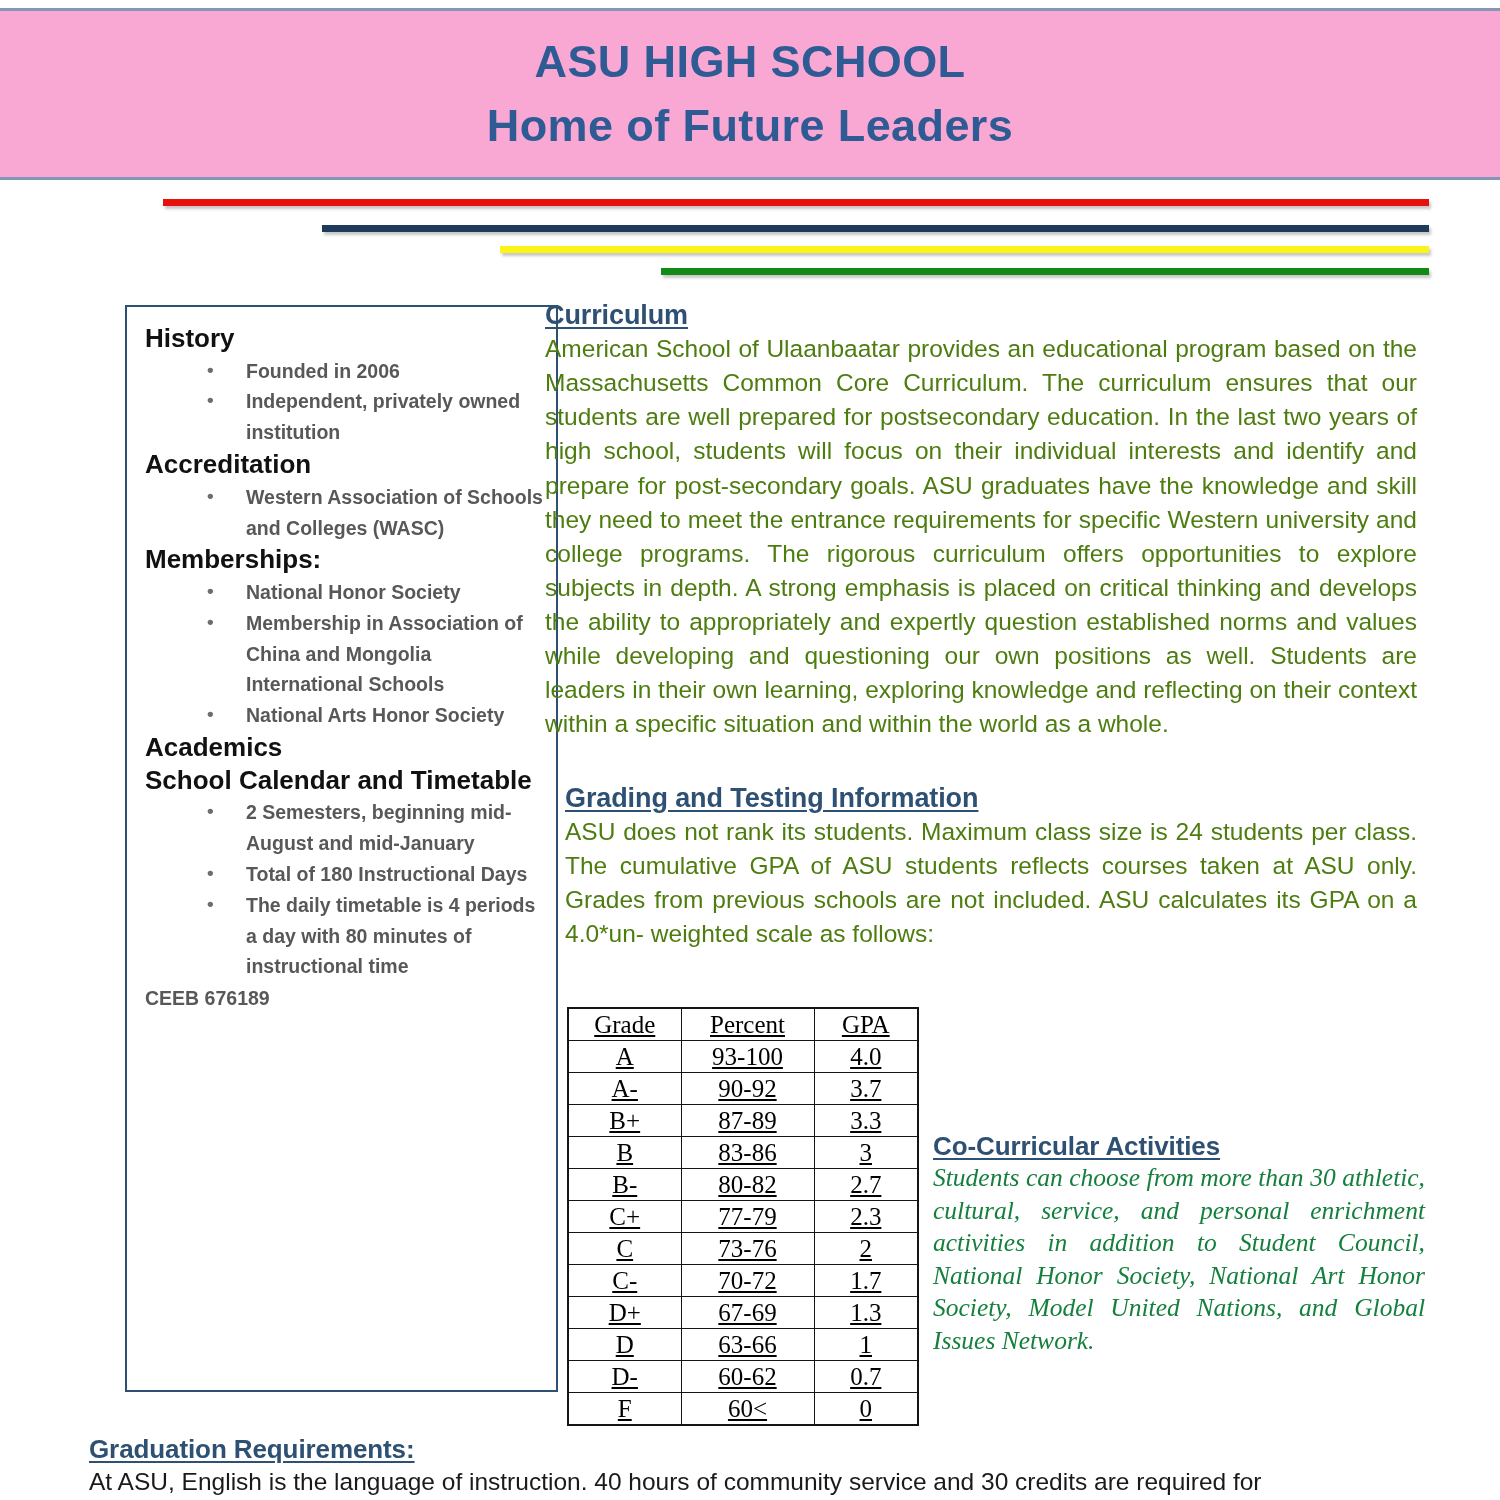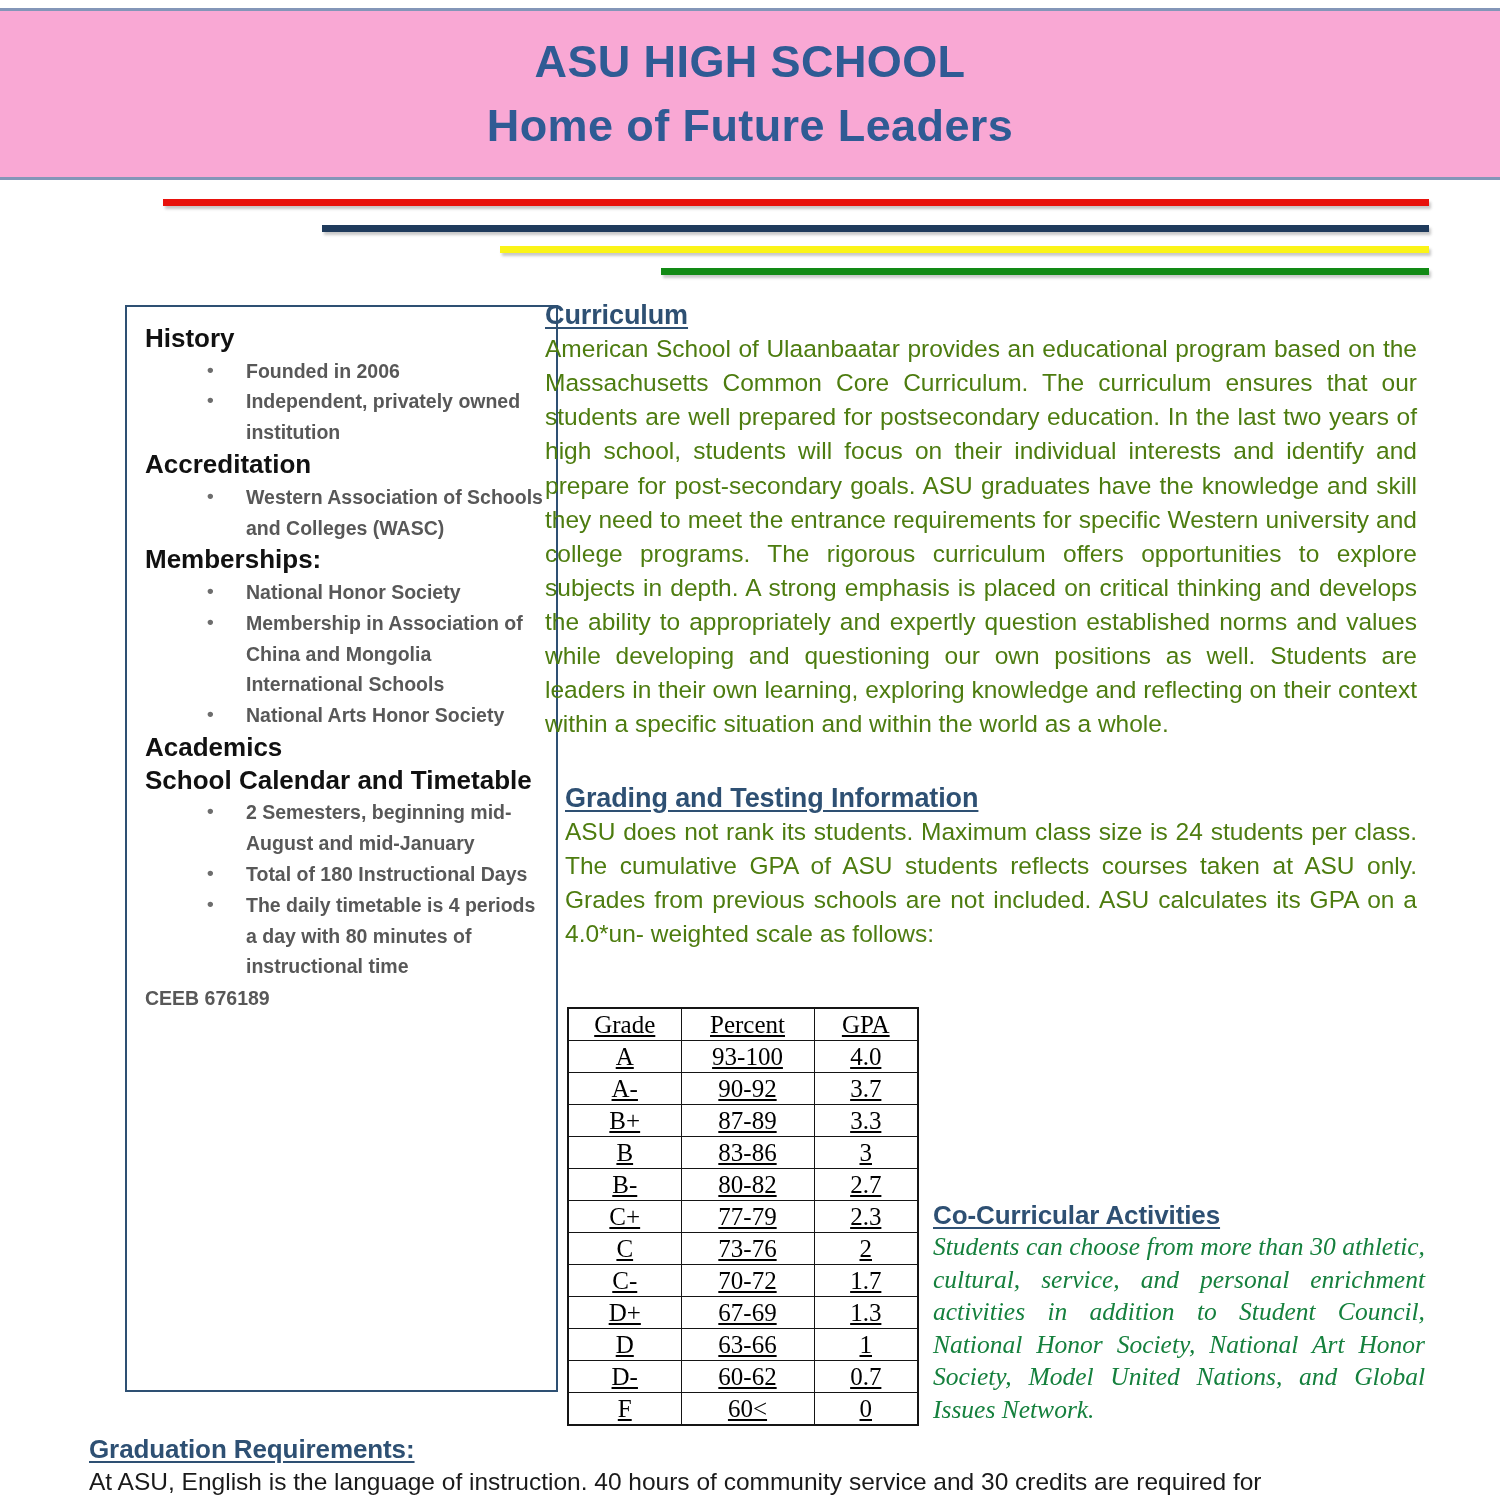--- a/index.html
+++ b/index.html
@@ -129,21 +129,21 @@
   #curriculum-para { margin-bottom: 0; }
   #grading-section { margin-top: 42px; margin-left: 20px; }
 
   
   #table-and-activities {
     position: absolute;
     left: 567px;
     top: 1007px;
     width: 860px;
     display: flex;
-    align-items: flex-end;
+    align-items: center;
   }
   #grade-table {
     border-collapse: collapse;
     border: 2px solid #151515;
     width: 352px;
     table-layout: fixed;
   }
   #grade-table td {
     border: 1px solid #151515;
     text-align: center;

